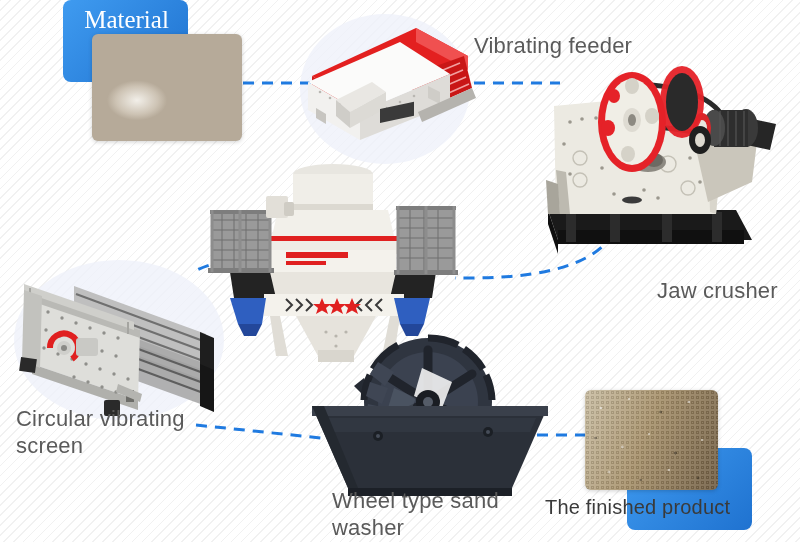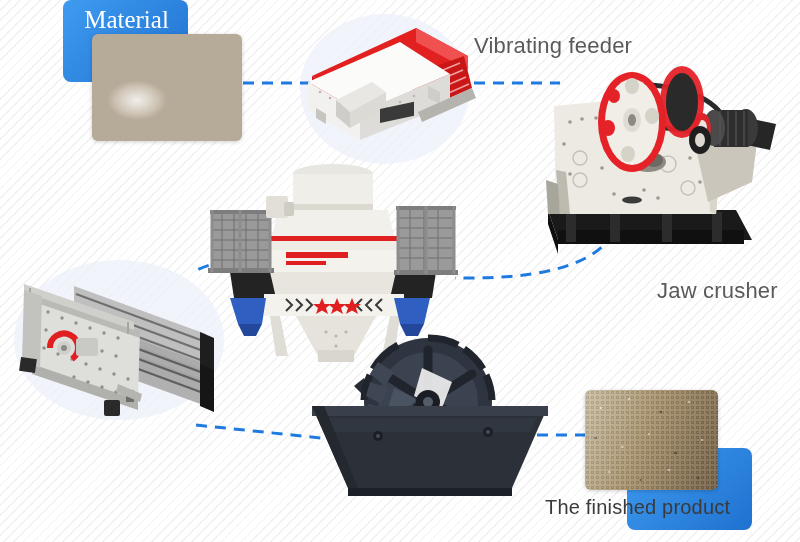--- a/index.html
+++ b/index.html
@@ -395,20 +395,22 @@
 
       <polygon points="6,18 24,24 22,96 4,88" fill="#c2c2be"></polygon>
       <rect x="2" y="86" width="16" height="14" fill="#2a2a2a" transform="rotate(8 10 93)"></rect>
 
       <rect x="86" y="128" width="16" height="16" rx="2" fill="#2a2a2a"></rect>
       <rect x="108" y="118" width="8" height="12" fill="#6d6d69"></rect>
 
       <polygon points="100,112 124,122 122,130 98,120" fill="#b4b4b0"></polygon>
     </g>
   </svg>
+  <div class="lbl" style="left:16px;top:406px;font-size:22px;">Circular vibrating
+screen</div>
 
   <svg width="800" height="542">
     <g transform="translate(312,340)">
 
       <g transform="translate(116,62)">
         <circle cx="0" cy="0" r="64" fill="#2f3540"></circle>
         <circle cx="0" cy="0" r="50" fill="#3b4250"></circle>
 
         <g fill="#262b34">
           <path d="M-64,-6 l-10,-10 l10,-8 l6,14 Z" transform="rotate(0)"></path>
@@ -454,18 +456,20 @@
       <polygon points="14,78 224,78 218,92 20,92" fill="#333943" opacity=".8"></polygon>
 
       <circle cx="66" cy="96" r="5" fill="#1b1f25"></circle>
       <circle cx="66" cy="96" r="2" fill="#464d59"></circle>
       <circle cx="176" cy="92" r="5" fill="#1b1f25"></circle>
       <circle cx="176" cy="92" r="2" fill="#464d59"></circle>
 
       <polygon points="0,66 12,66 46,148 36,148" fill="#242930"></polygon>
     </g>
   </svg>
+  <div class="lbl" style="left:332px;top:488px;font-size:22px;">Wheel type sand
+washer</div>
 
   <div class="badge" style="left:627px;top:448px;width:125px;height:82px;"></div>
   <div class="photo sandtex" style="left:585px;top:390px;width:133px;height:100px;"></div>
   <div class="lbl" style="left:545px;top:495px;font-size:20px;color:#3a3a3a;">The finished product</div>
 
 </div>
 
 </body></html>

